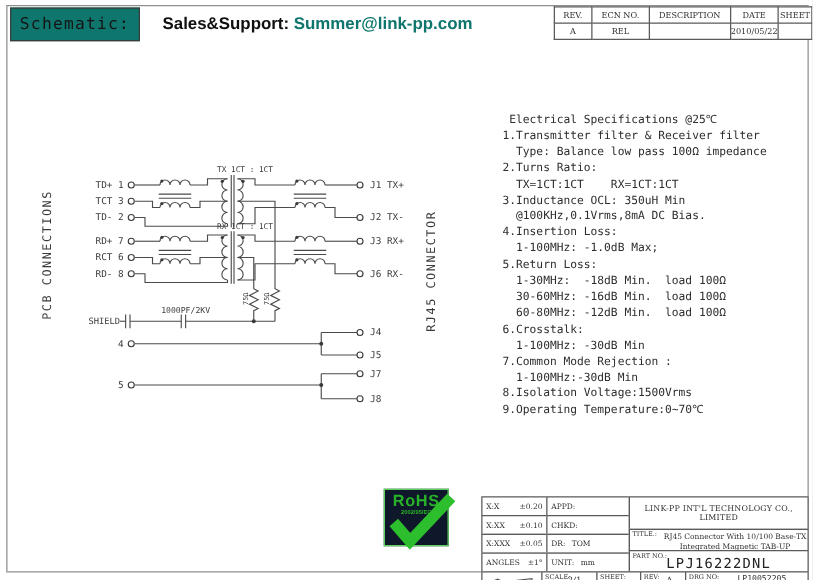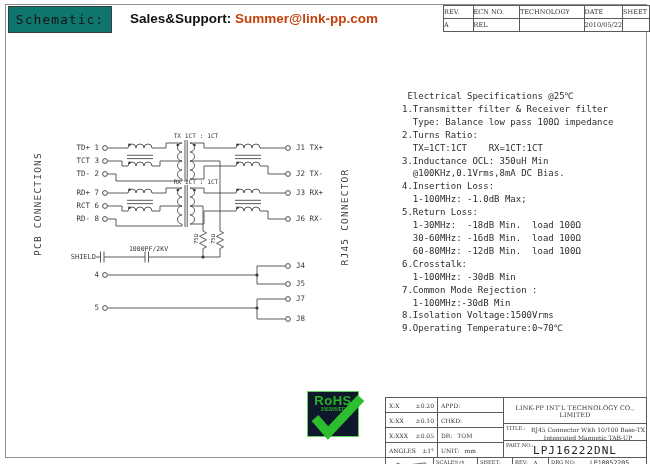--- a/index.html
+++ b/index.html
@@ -16,29 +16,29 @@
     position:absolute; left:8px; top:6px; width:102px; height:25px;
     border:1px solid #3c3c3c; background:#0f766e;
     display:flex; align-items:center; justify-content:center;
     font-size:13px; letter-spacing:1px; color:#141414;
   }
   .sales {
     position:absolute; left:130px; top:11px;
     font-family:"Liberation Sans", sans-serif; font-weight:bold;
     font-size:13.5px; color:#101010; white-space:nowrap;
   }
-  .sales .email { color:#c2410c; }
+  .sales .email { color:#0f766e; }
 
   table.rev-table {
     position:absolute; left:443px; top:5px; border-collapse:collapse; background:#fff;
     table-layout:fixed;
   }
   table.rev-table td {
     border:1px solid #5a5a5a; font-family:"DejaVu Serif", serif;
-    font-size:6.5px; text-align:left; height:12px; padding:0; color:#333;
+    font-size:6.5px; text-align:center; height:12px; padding:0; color:#333;
     overflow:hidden; white-space:nowrap;
   }
 
   .specs {
     position:absolute; left:402px; top:90px;
     font-size:9px; line-height:12.9px; white-space:pre; color:#2d2d2d;
   }
 
   svg.schem { position:absolute; left:0; top:0; }
   svg.schem text { font-family:"DejaVu Sans Mono", monospace; fill:#3a3a3a; }
@@ -237,21 +237,21 @@
         <col style="width:30px">
         <col style="width:47px">
         <col style="width:65px">
         <col style="width:36px">
         <col style="width:27px">
       </colgroup>
     <tbody>
         <tr>
       <td>REV.</td>
       <td>ECN NO.</td>
-      <td>TECHNOLOGY</td>
+      <td>DESCRIPTION</td>
       <td>DATE</td>
       <td>SHEET</td>
     </tr>
     <tr>
       <td>A</td>
       <td>REL</td>
       <td></td>
       <td>2010/05/22</td>
       <td></td>
     </tr>

